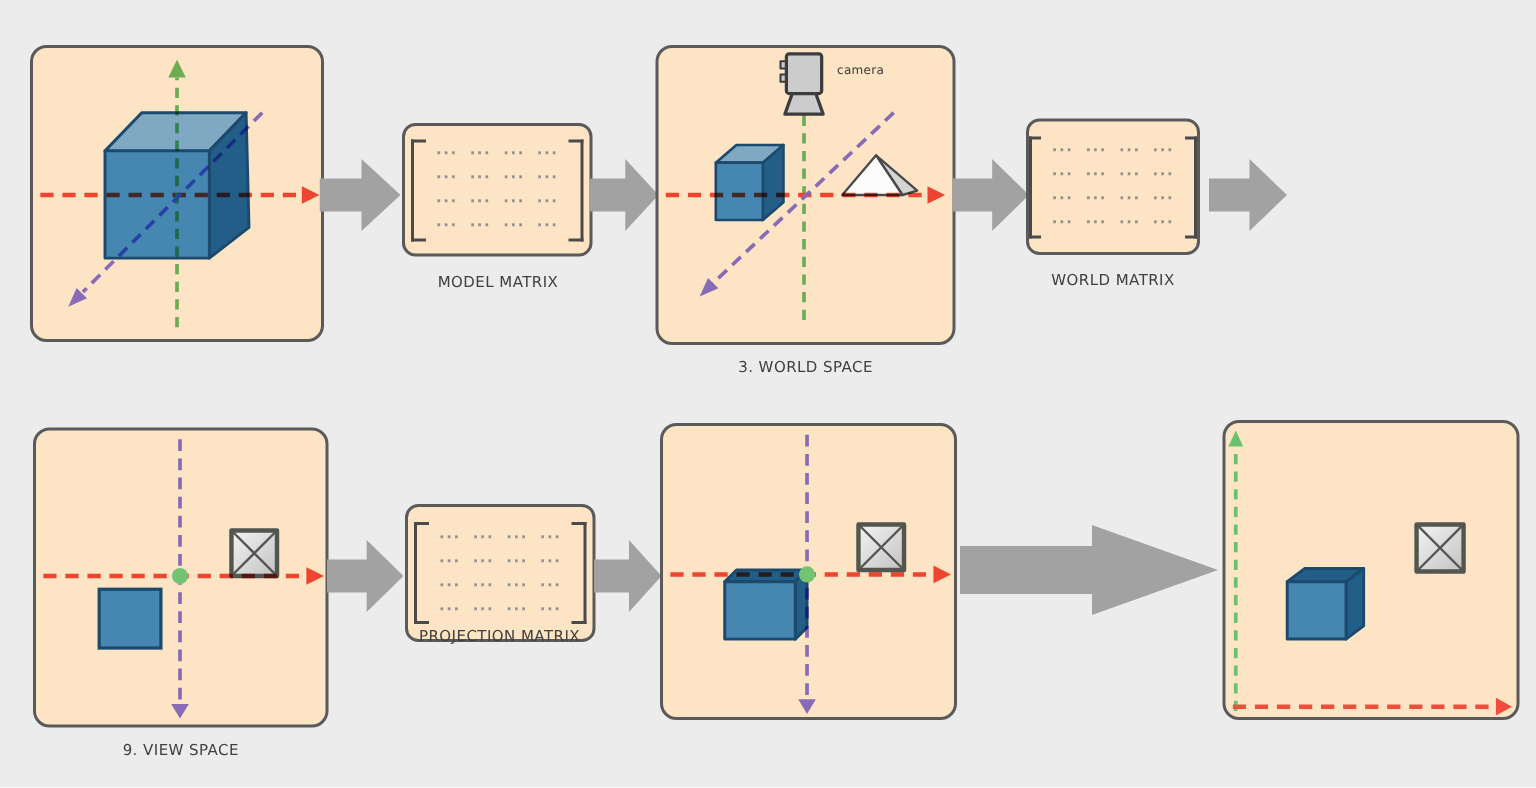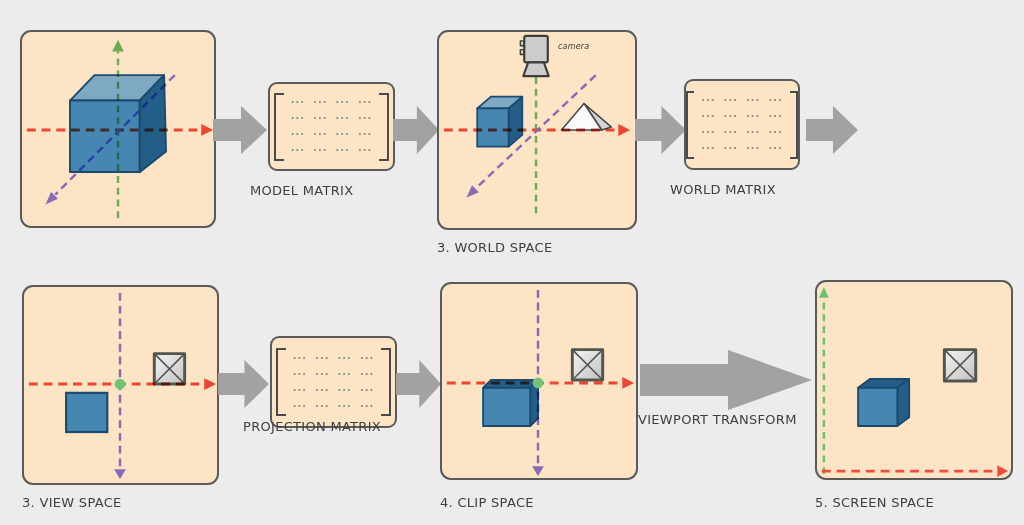--- a/index.html
+++ b/index.html
@@ -16,21 +16,21 @@
   .panel{position:absolute;background:var(--panel-fill);border:2px solid var(--panel-border);
          border-radius:11px;box-sizing:border-box;}
   .panel svg{position:absolute;left:0;top:0;width:100%;height:100%;}
   .matrix-box{position:absolute;background:var(--panel-fill);border:2.5px solid var(--panel-border);
          border-radius:9px;box-sizing:border-box;display:flex;align-items:center;justify-content:center;gap:7px;}
   .bracket{width:8px;height:64px;border-top:2.5px solid var(--bracket);border-bottom:2.5px solid var(--bracket);}
   .bracket.left{border-left:2.5px solid var(--bracket);}
   .bracket.right{border-right:2.5px solid var(--bracket);}
   .dots{display:grid;grid-template-columns:repeat(4,auto);column-gap:8px;row-gap:11px;}
   .dots span{font-size:10px;line-height:5px;font-weight:bold;letter-spacing:1px;color:var(--matrix-glyph);}
-  .cap-label{position:absolute;text-align:left;font-size:13px;letter-spacing:.3px;
+  .cap-label{position:absolute;text-align:center;font-size:10px;letter-spacing:.3px;
          color:var(--label-text);}
   .arrow{position:absolute;}
   .cam-label{position:absolute;font-size:8px;color:#3a3a3a;letter-spacing:.2px;}
 
   .panel-local{left:20px;top:30px;width:196px;height:198px;}
   .panel-world{left:437px;top:30px;width:200px;height:200px;}
   .panel-view{left:22px;top:285px;width:197px;height:200px;}
   .panel-clip{left:440px;top:282px;width:198px;height:198px;}
   .panel-screen{left:815px;top:280px;width:198px;height:200px;}
   .matrix-model{left:268px;top:82px;width:127px;height:89px;}
@@ -144,21 +144,21 @@
         <g>
           <line x1="5" y1="100" x2="183" y2="100" style="stroke:var(--axis-x,#f04d3d)" stroke-width="3" stroke-dasharray="9 6"></line>
           <polygon points="183,94 195,100 183,106" style="fill:var(--axis-x,#f04d3d)"></polygon>
         </g>
         <g>
           <line x1="160" y1="44" x2="36" y2="161" style="stroke:var(--axis-z,#8a78ee)" stroke-width="2.5" stroke-dasharray="8 5"></line>
           <polygon points="28,169 40.7,163.4 33.7,156.4" style="fill:var(--axis-z,#8a78ee)"></polygon>
         </g>
       </g>
     </svg>
-    <span class="cam-label" style="left:119px;top:10px;font-style:italic;">camera</span>
+    <span class="cam-label" style="left:119px;top:10px;">camera</span>
   </div>
   <div class="cap-label label-world">3. WORLD SPACE</div>
 
   <div class="arrow arrow-3">
     <svg width="51" height="48" viewBox="0 0 54 48" preserveAspectRatio="none">
       <polygon points="0,13 28,13 28,0 54,24 28,48 28,35 0,35" style="fill:var(--arrow,#a2a2a2)"></polygon>
     </svg>
   </div>
 
   <div class="matrix-box matrix-view">
@@ -211,21 +211,21 @@
           <polygon points="184,93 196,99 184,105" style="fill:var(--axis-x,#f04d3d)"></polygon>
         </g>
         <g>
           <line x1="98" y1="6" x2="98" y2="186" style="stroke:var(--axis-z,#8a78ee)" stroke-width="2.5" stroke-dasharray="8 5"></line>
           <polygon points="92,186 98,196 104,186" style="fill:var(--axis-z,#8a78ee)"></polygon>
         </g>
       </g>
       <circle cx="98" cy="99" r="5.5" style="fill:var(--origin-dot,#72c472)"></circle>
     </svg>
   </div>
-  <div class="cap-label label-view">3. VIEW SPACE</div>
+  <div class="cap-label label-view">9. VIEW SPACE</div>
 
   <div class="arrow arrow-5">
     <svg width="51" height="48" viewBox="0 0 54 48" preserveAspectRatio="none">
       <polygon points="0,13 28,13 28,0 54,24 28,48 28,35 0,35" style="fill:var(--arrow,#a2a2a2)"></polygon>
     </svg>
   </div>
 
   <div class="matrix-box matrix-proj">
     <div class="bracket left"></div>
     <div class="dots">
@@ -280,28 +280,26 @@
           <polygon points="184,95 196,101 184,107" style="fill:var(--axis-x,#f04d3d)"></polygon>
         </g>
         <g>
           <line x1="98" y1="6" x2="98" y2="186" style="stroke:var(--axis-z,#8a78ee)" stroke-width="2.5" stroke-dasharray="8 5"></line>
           <polygon points="92,186 98,196 104,186" style="fill:var(--axis-z,#8a78ee)"></polygon>
         </g>
       </g>
       <circle cx="98" cy="101" r="5.5" style="fill:var(--origin-dot,#72c472)"></circle>
     </svg>
   </div>
-  <div class="cap-label label-clip">4. CLIP SPACE</div>
 
   <div class="arrow arrow-7">
     <svg width="172" height="60" viewBox="0 0 172 60" preserveAspectRatio="none">
       <polygon points="0,14 88,14 88,0 172,30 88,60 88,46 0,46" style="fill:var(--arrow,#a2a2a2)"></polygon>
     </svg>
   </div>
-  <div class="cap-label label-viewport">VIEWPORT TRANSFORM</div>
 
   <div class="panel panel-screen">
     <svg viewBox="0 0 198 200">
       <defs>
         <linearGradient id="gx3" x1="0" y1="0" x2="1" y2="1">
           <stop offset="0" stop-color="#f4f4f4"></stop>
             <stop offset="1" stop-color="#c2c2c2"></stop>
         </linearGradient>
       </defs>
       <g style="stroke:var(--cube-border,#1c4a6e);stroke-width:2;stroke-linejoin:round;">
@@ -319,15 +317,14 @@
           <line x1="7" y1="196" x2="7" y2="16" style="stroke:var(--axis-y,#6cc16e)" stroke-width="2.5" stroke-dasharray="7 5"></line>
           <polygon points="2,16 7,5 12,16" style="fill:var(--axis-y,#6cc16e)"></polygon>
         </g>
         <g>
           <line x1="5" y1="193" x2="184" y2="193" style="stroke:var(--axis-x,#f04d3d)" stroke-width="3" stroke-dasharray="9 6"></line>
           <polygon points="184,187 195,193 184,199" style="fill:var(--axis-x,#f04d3d)"></polygon>
         </g>
       </g>
     </svg>
   </div>
-  <div class="cap-label label-screen">5. SCREEN SPACE</div>
 
 </div>
 
 </body></html>

